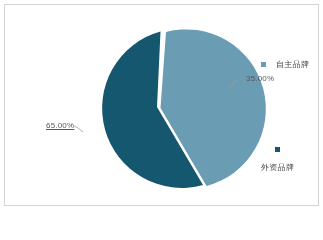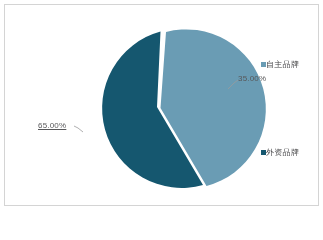--- a/index.html
+++ b/index.html
@@ -42,55 +42,57 @@
     width: 323px;
     height: 210px;
     display: block;
   }
   .pct-label {
     position: absolute;
     font-size: 8px;
     color: #58585a;
     white-space: nowrap;
     letter-spacing: 0.2px;
+    margin-left: 8px;
   }
   #label-outer {
     left: 238px;
     top: 74px;
   }
   #label-inner {
     left: 38px;
     top: 121px;
     text-decoration: underline;
   }
   .legend {
     position: absolute;
     display: flex;
     align-items: center;
-    gap: 0;
+    gap: 10px;
     white-space: nowrap;
   }
   .legend-marker {
     width: 5px;
     height: 5px;
     display: inline-block;
     flex: 0 0 auto;
   }
   .legend-text {
     font-size: 8px;
     color: #3f3f41;
     letter-spacing: 0.3px;
   }
   #legend-brand-domestic {
     left: 261px;
     top: 59px;
   }
   #legend-brand-foreign {
     left: 261px;
     top: 147px;
+    flex-direction: column;
   }
 </style>
 </head>
 <body>
 
 <div id="chart-frame">
 
   <div class="frame-border"></div>
 
   <div class="plot-area">

